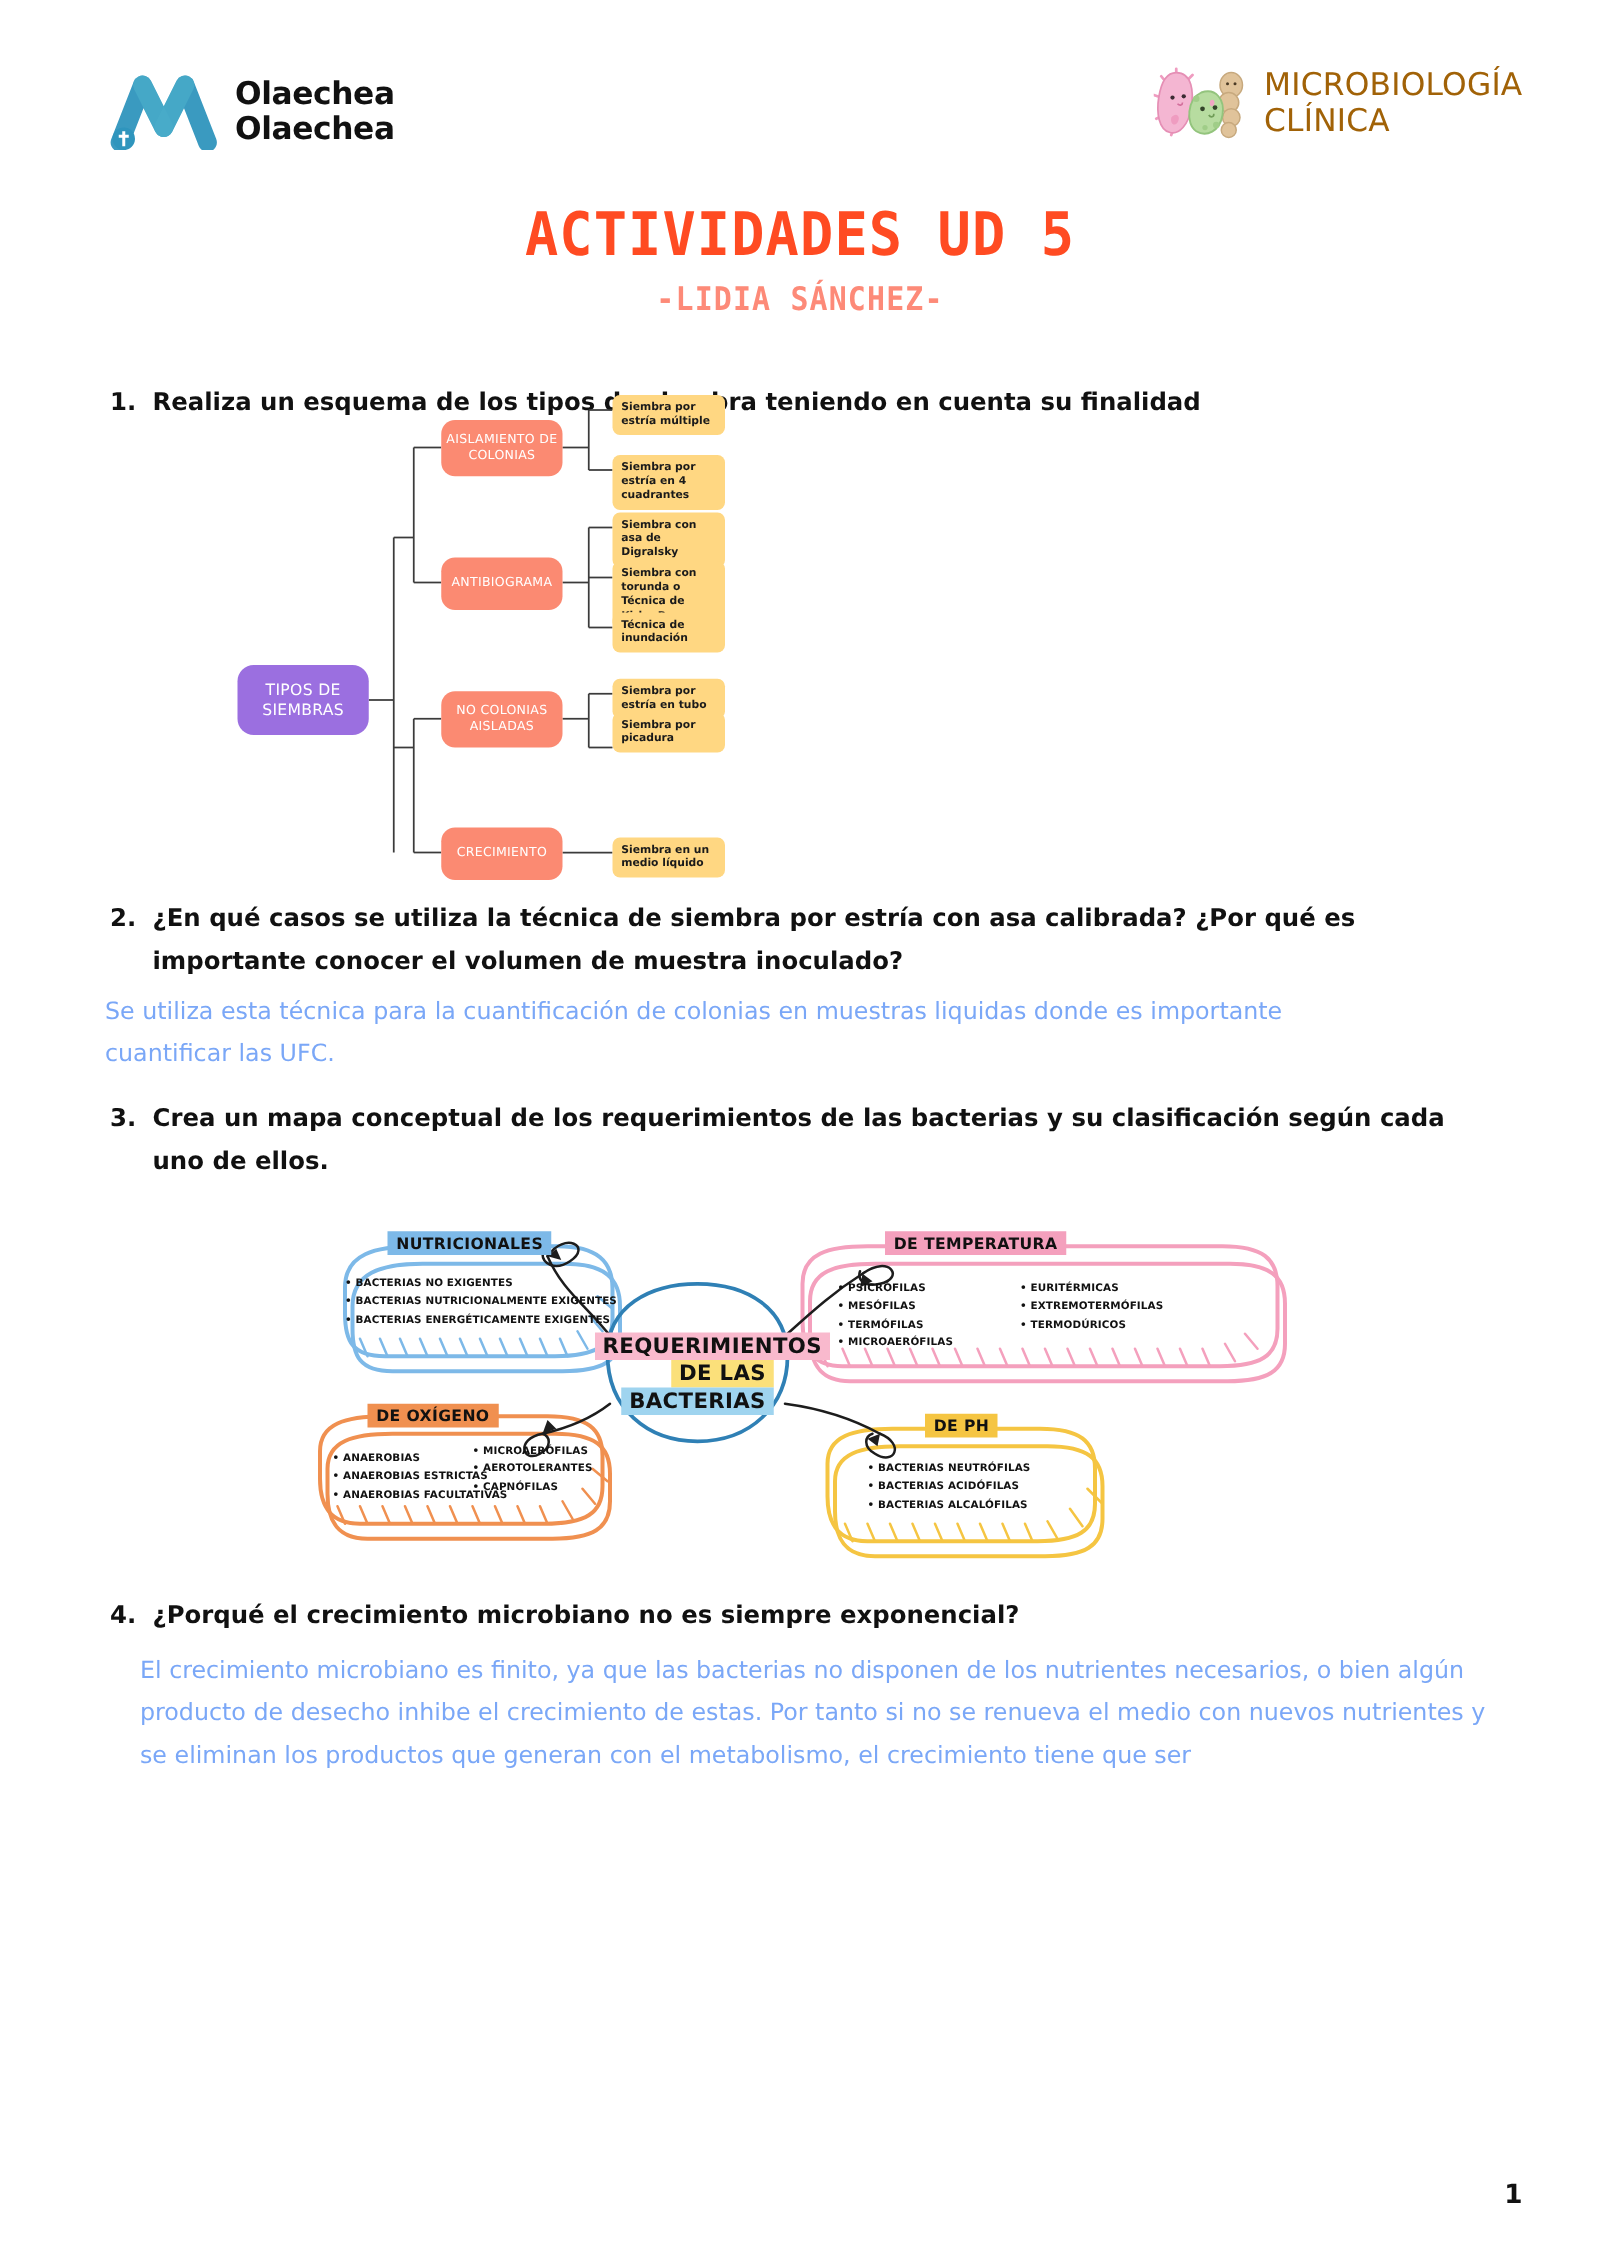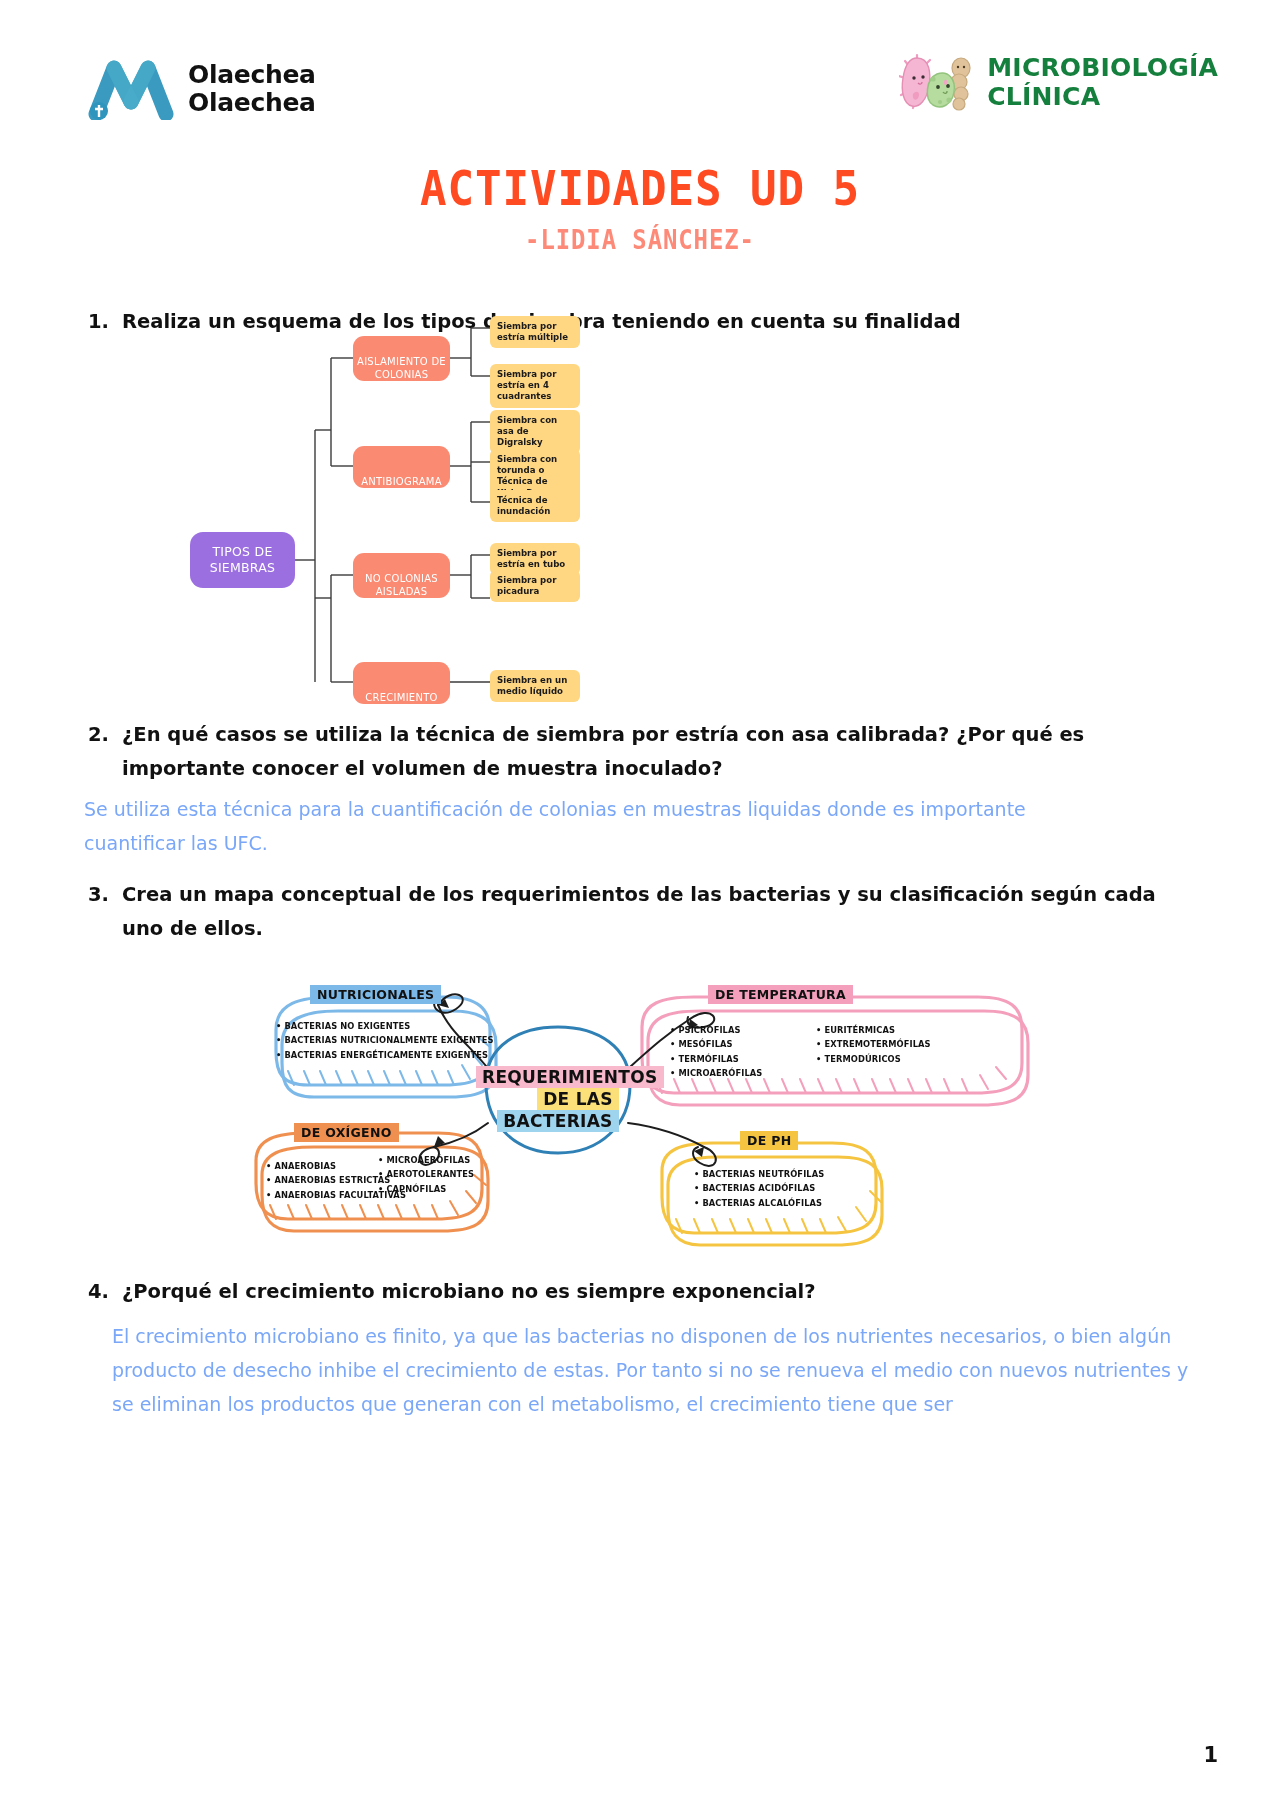--- a/index.html
+++ b/index.html
@@ -6,21 +6,21 @@
   body{width:1280px;height:1811px;font-family:"DejaVu Sans",sans-serif;position:relative;overflow:hidden;}
   .page{position:relative;width:1280px;height:1811px;background:#ffffff;}
 
   
   .hdr-left{position:absolute;left:88px;top:58px;display:flex;align-items:center;gap:14px;}
   .mo-mark{width:86px;height:62px;position:relative;}
   .mo-name{font-family:"DejaVu Sans",sans-serif;font-weight:bold;font-size:25px;line-height:1.12;color:#111;letter-spacing:-0.3px;}
 
   .hdr-right{position:absolute;right:62px;top:52px;display:flex;align-items:center;gap:10px;}
   .mc-bugs{width:78px;height:62px;position:relative;}
-  .mc-name{font-weight:bold;font-size:25px;line-height:1.15;color:#15803d;letter-spacing:.2px;}
+  .mc-name{font-weight:normal;font-size:25px;line-height:1.15;color:#a16207;letter-spacing:.2px;}
 
   
   .doc-title{position:absolute;left:0;right:0;top:160px;text-align:center;
      font-family:"DejaVu Sans Mono",monospace;font-weight:bold;font-size:48px;letter-spacing:1px;
      color:#ff4b22;transform:scaleX(.92);}
   .doc-sub{position:absolute;left:0;right:0;top:225px;text-align:center;
      font-family:"DejaVu Sans Mono",monospace;font-weight:bold;font-size:26px;letter-spacing:1px;
      color:#fd8a78;transform:scaleX(.92);}
 
   
@@ -29,21 +29,21 @@
   .q .num{width:20px;flex:0 0 20px;text-align:left;}
   .q .txt{flex:1;}
   .ans{position:absolute;font-family:"DejaVu Sans",sans-serif;font-size:19px;line-height:1.78;
       color:#7aa7f7;}
 
   
   .d1{position:absolute;left:190px;top:310px;width:420px;height:390px;}
   .node{position:absolute;border-radius:11px;display:flex;align-items:center;justify-content:center;
         text-align:center;color:#fff;font-size:10px;line-height:1.25;letter-spacing:.25px;}
   .node.root{background:#9b6fe0;width:105px;border-radius:13px;font-size:12.5px;}
-  .node.mid{background:#fb8a72;width:97px;align-items:flex-end;}
+  .node.mid{background:#fb8a72;width:97px;}
   .leaf{position:absolute;background:#ffd782;border-radius:6px;color:#1a1a1a;
         font-size:8.6px;font-weight:bold;line-height:1.3;padding:5px 7px;box-sizing:border-box;width:90px;}
   .d1 svg{position:absolute;left:0;top:0;overflow:visible;}
 
   
   .d2{position:absolute;left:238px;top:975px;width:815px;height:290px;}
   .d2 svg{position:absolute;left:0;top:0;overflow:visible;}
   .cm-title{position:absolute;font-weight:bold;font-size:12.5px;color:#111;padding:2px 7px;letter-spacing:.3px;}
   .cm-list{position:absolute;font-weight:bold;font-size:8.3px;line-height:1.72;color:#111;letter-spacing:.1px;}
   .cm-center{position:absolute;text-align:center;font-weight:bold;font-size:17px;letter-spacing:.3px;color:#111;}

